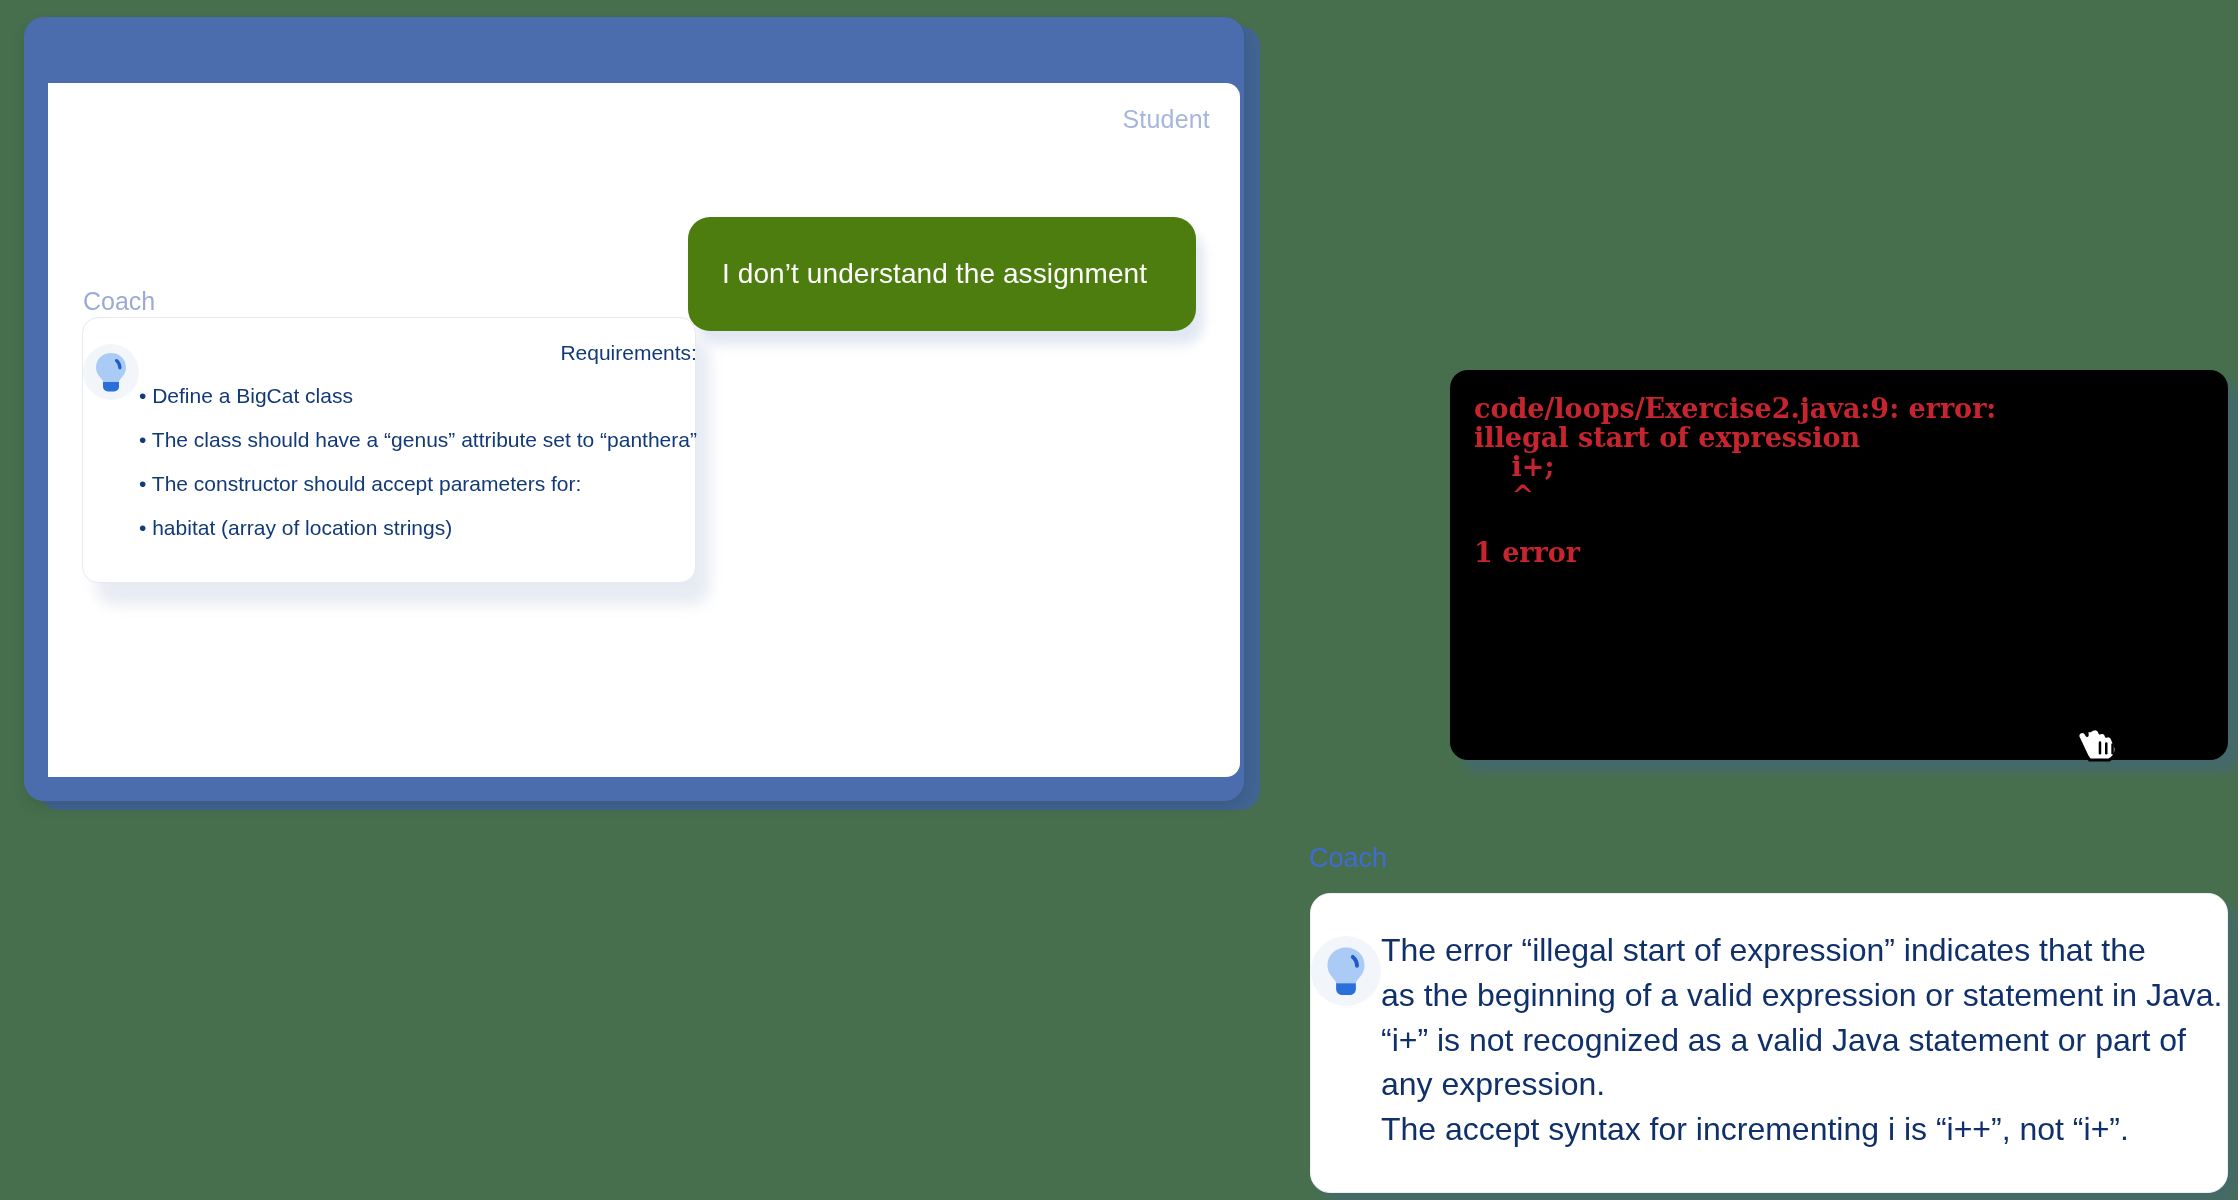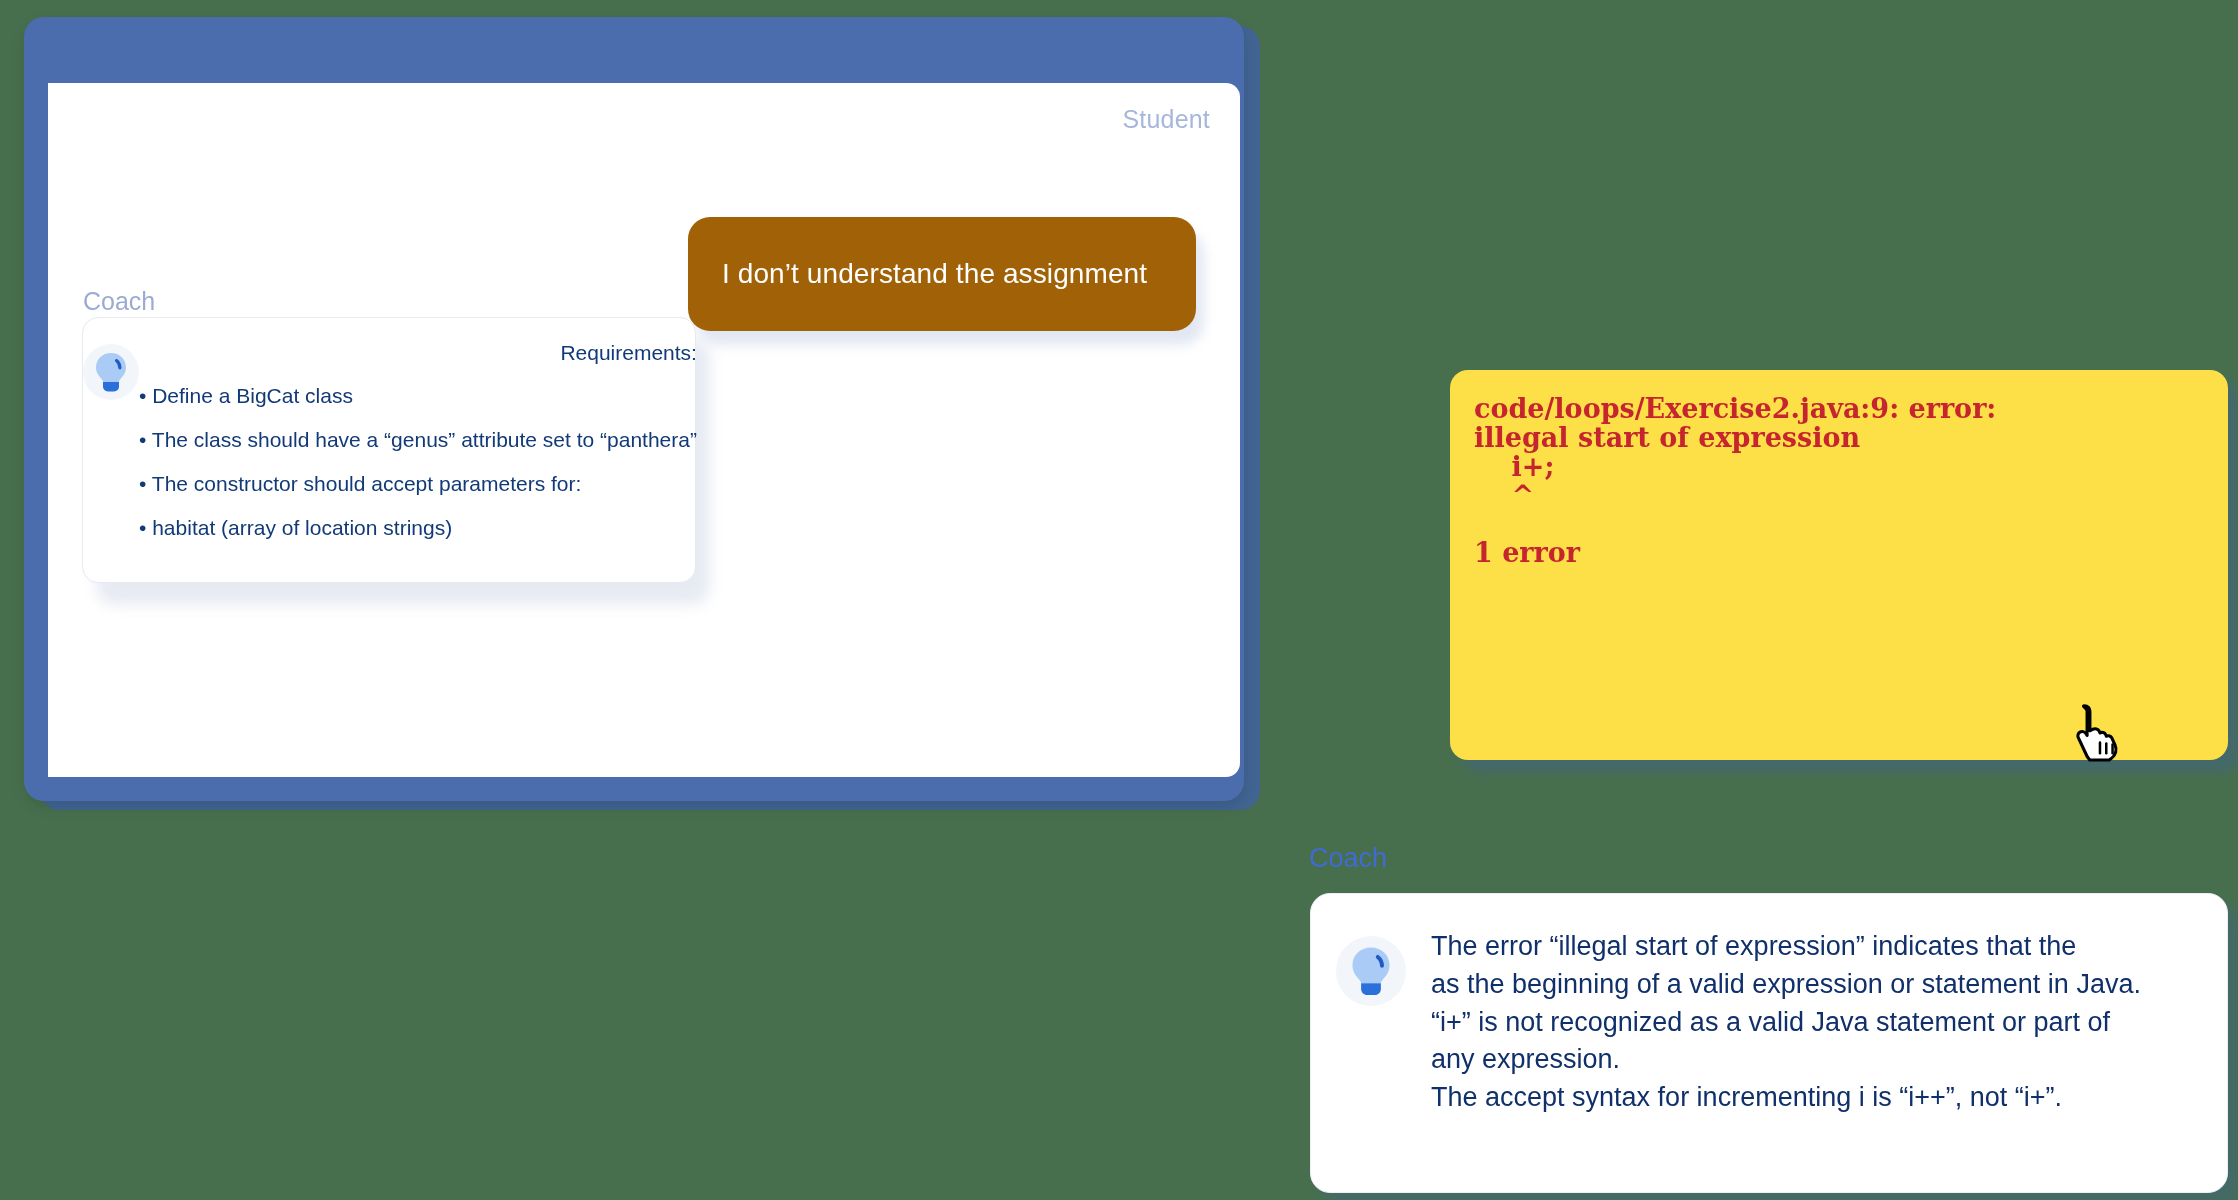--- a/index.html
+++ b/index.html
@@ -40,21 +40,21 @@
   }
   .student-bubble-shadow{
     position:absolute; left:648px; top:148px;
     width:508px; height:114px;
     background:#C9D4E8; opacity:.55;
     border-radius:22px; filter:blur(6px);
   }
   .student-bubble {
     position:absolute; left:640px; top:134px;
     width:508px; height:114px;
-    background:#a16207;
+    background:#4d7c0f;
     border-radius:22px;
     display:flex; align-items:center;
   }
   .student-bubble span {
     color:#FFFFFF; font-size:28px; padding-left:34px; letter-spacing:.1px;
   }
 
   .coach-label-left {
     position:absolute; left:35px; top:204px;
     font-size:25px; color:#9AACD4;
@@ -92,21 +92,21 @@
   
   .err-shadow{
     position:absolute; left:1462px; top:382px;
     width:778px; height:390px;
     background:#3F5FA0; opacity:.35;
     border-radius:18px; filter:blur(5px);
   }
   .err-panel {
     position:absolute; left:1450px; top:370px;
     width:778px; height:390px;
-    background:#fde047;
+    background:#000000;
     border-radius:18px;
   }
   .err-text {
     position:absolute; left:24px; top:25px;
     font-family:"DejaVu Serif", serif;
     font-weight:bold;
     font-size:27px; line-height:1.07;
     color:#C6242E;
     white-space:pre;
   }
@@ -140,21 +140,21 @@
     position:absolute; left:1310px; top:893px;
     width:918px; height:300px;
     background:#FFFFFF;
     border:1px solid #EDEFF3;
     border-radius:20px;
     display:flex; padding:34px 0 0 0;
   }
   .ans-bulb-wrap { width:120px; display:flex; justify-content:center; padding-top:8px; }
   .ans-body { padding-right:20px; }
   .ans-line {
-    font-size:27px; color:#10306B; line-height:1.40; white-space:nowrap;
+    font-size:32px; color:#10306B; line-height:1.40; white-space:nowrap;
   }
 </style>
 </head>
 <body>
 
 <div class="stage">
 
   <div class="chat-frame-shadow"></div>
   <div class="chat-frame">
 

